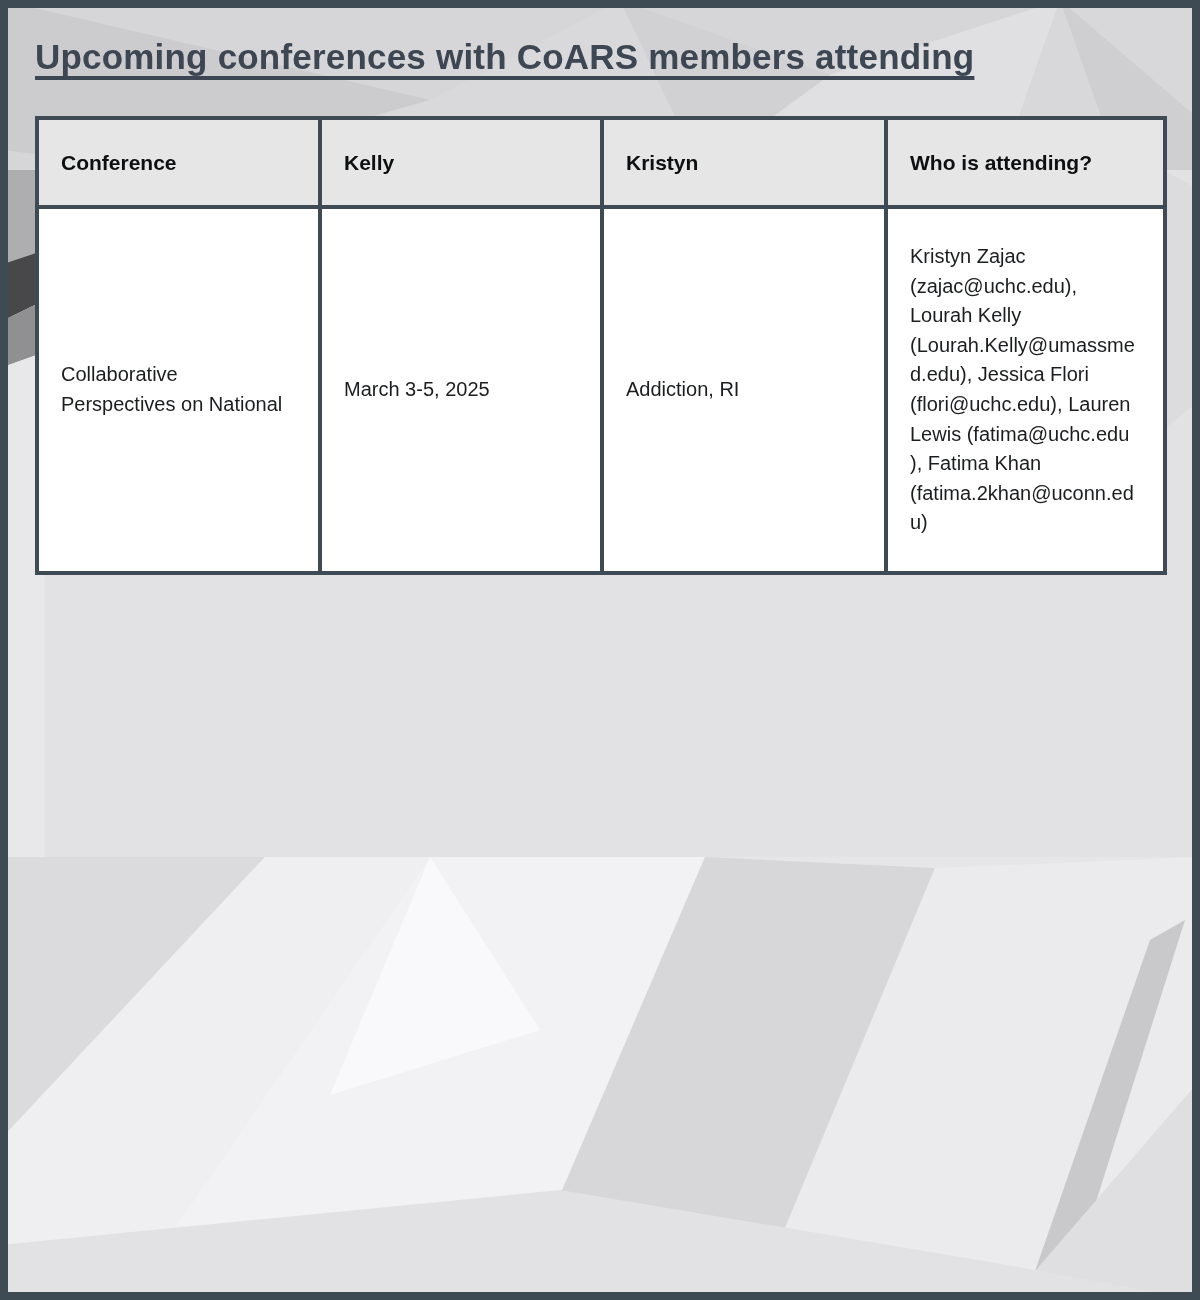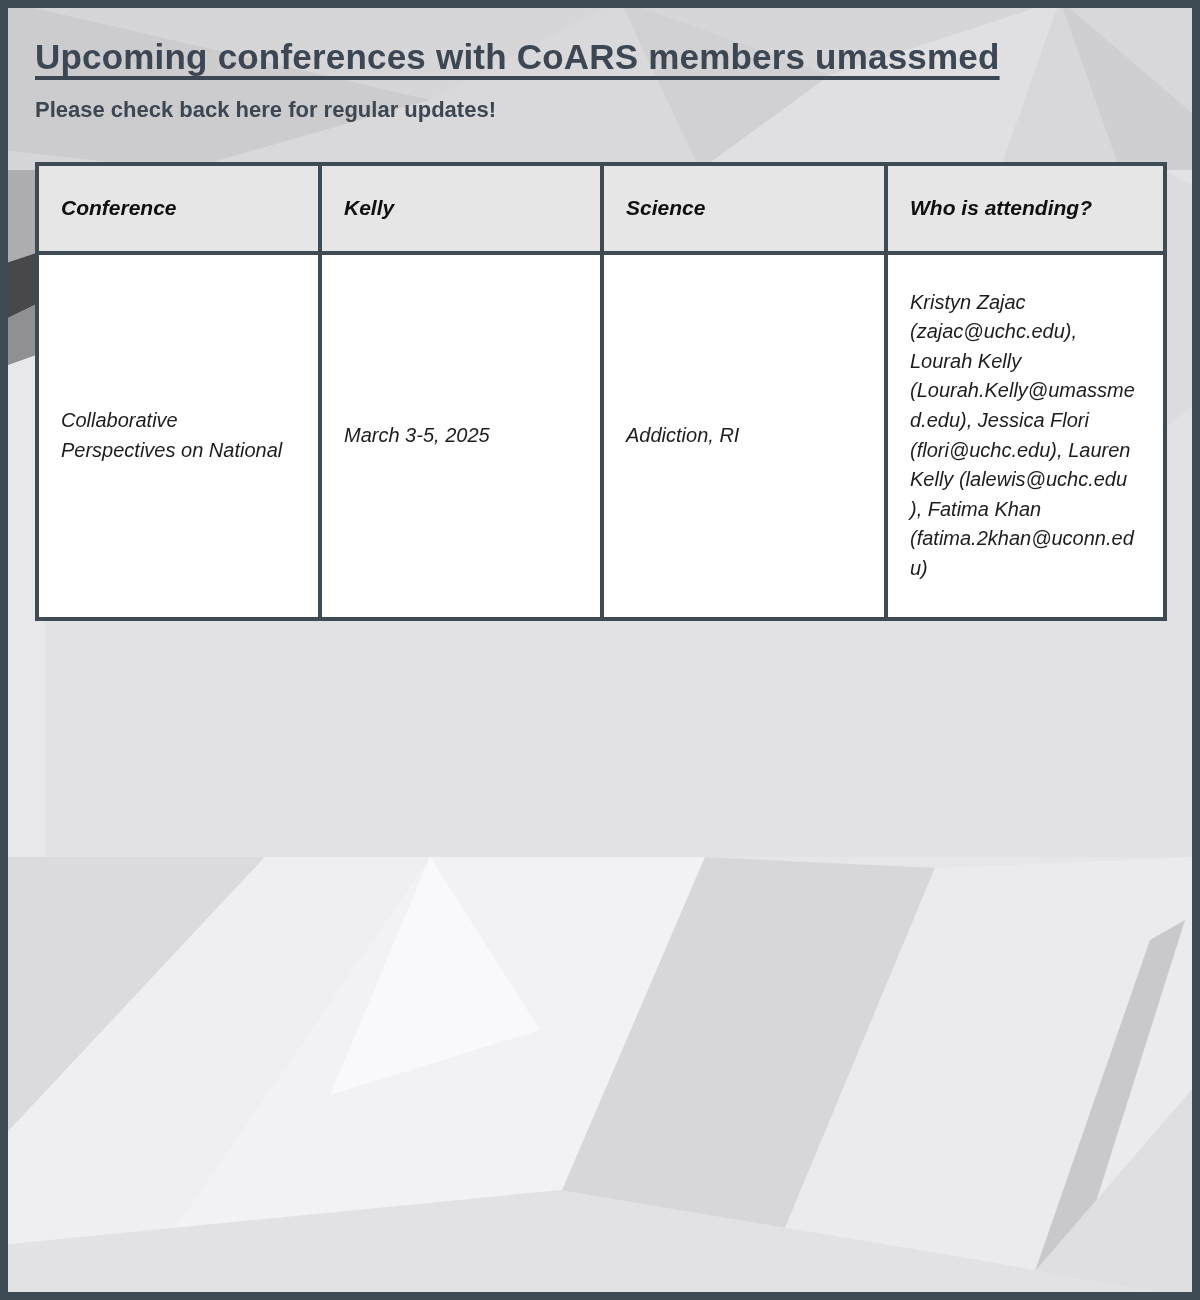--- a/index.html
+++ b/index.html
@@ -63,21 +63,20 @@
     table-layout: fixed;
     border-collapse: collapse;
   }
   table.conferences th,
   table.conferences td {
     border: 4px solid var(--frame-border);
     text-align: left;
     vertical-align: middle;
     padding: 10px 22px;
     box-sizing: border-box;
-    font-style: italic;
   }
   table.conferences th {
     background: var(--header-cell-bg);
     color: #0d0f11;
     font-size: 21px;
     font-weight: bold;
     height: 89px;
   }
   table.conferences td {
     background: var(--body-cell-bg);
@@ -119,42 +118,41 @@
     <polygon points="430,857 540,1030 330,1095" fill="#f9f9fb"></polygon>
     <polygon points="705,857 935,868 755,1300 515,1300" fill="#d7d7d9"></polygon>
     <polygon points="935,868 1200,857 1200,1080 1010,1300 755,1300" fill="#ebebed"></polygon>
     <polygon points="1150,940 1185,920 1065,1300 1025,1300" fill="#c9c9cb"></polygon>
     <polygon points="1200,1080 1200,1300 1010,1300" fill="#dfdfe1"></polygon>
     <polygon points="0,1245 560,1190 990,1262 1200,1300 0,1300" fill="#e2e2e4"></polygon>
   </svg>
 </div>
 
 <div class="content">
-  <h1 class="page-title">Upcoming conferences with CoARS members umassmed</h1>
-  <p class="page-subtitle">Please check back here for regular updates!</p>
+  <h1 class="page-title">Upcoming conferences with CoARS members attending</h1>
 
   <table class="conferences">
     <colgroup>
       <col style="width:283px">
       <col style="width:282px">
       <col style="width:284px">
       <col style="width:279px">
     </colgroup>
     <thead>
       <tr>
         <th>Conference</th>
         <th>Kelly</th>
-        <th>Science</th>
+        <th>Kristyn</th>
         <th>Who is attending?</th>
       </tr>
     </thead>
     <tbody>
       <tr class="row-0">
         <td>Collaborative Perspectives on National</td>
         <td>March 3-5, 2025</td>
         <td>Addiction, RI</td>
-        <td>Kristyn Zajac (zajac@uchc.edu), Lourah Kelly (Lourah.Kelly@umassmed.edu), Jessica Flori (flori@uchc.edu), Lauren Kelly (lalewis@uchc.edu ), Fatima Khan (fatima.2khan@uconn.edu)</td>
+        <td>Kristyn Zajac (zajac@uchc.edu), Lourah Kelly (Lourah.Kelly@umassmed.edu), Jessica Flori (flori@uchc.edu), Lauren Lewis (fatima@uchc.edu ), Fatima Khan (fatima.2khan@uconn.edu)</td>
       </tr>
     </tbody>
   </table>
 </div>
 
 <div class="outer-frame"></div>
 
 </body></html>

